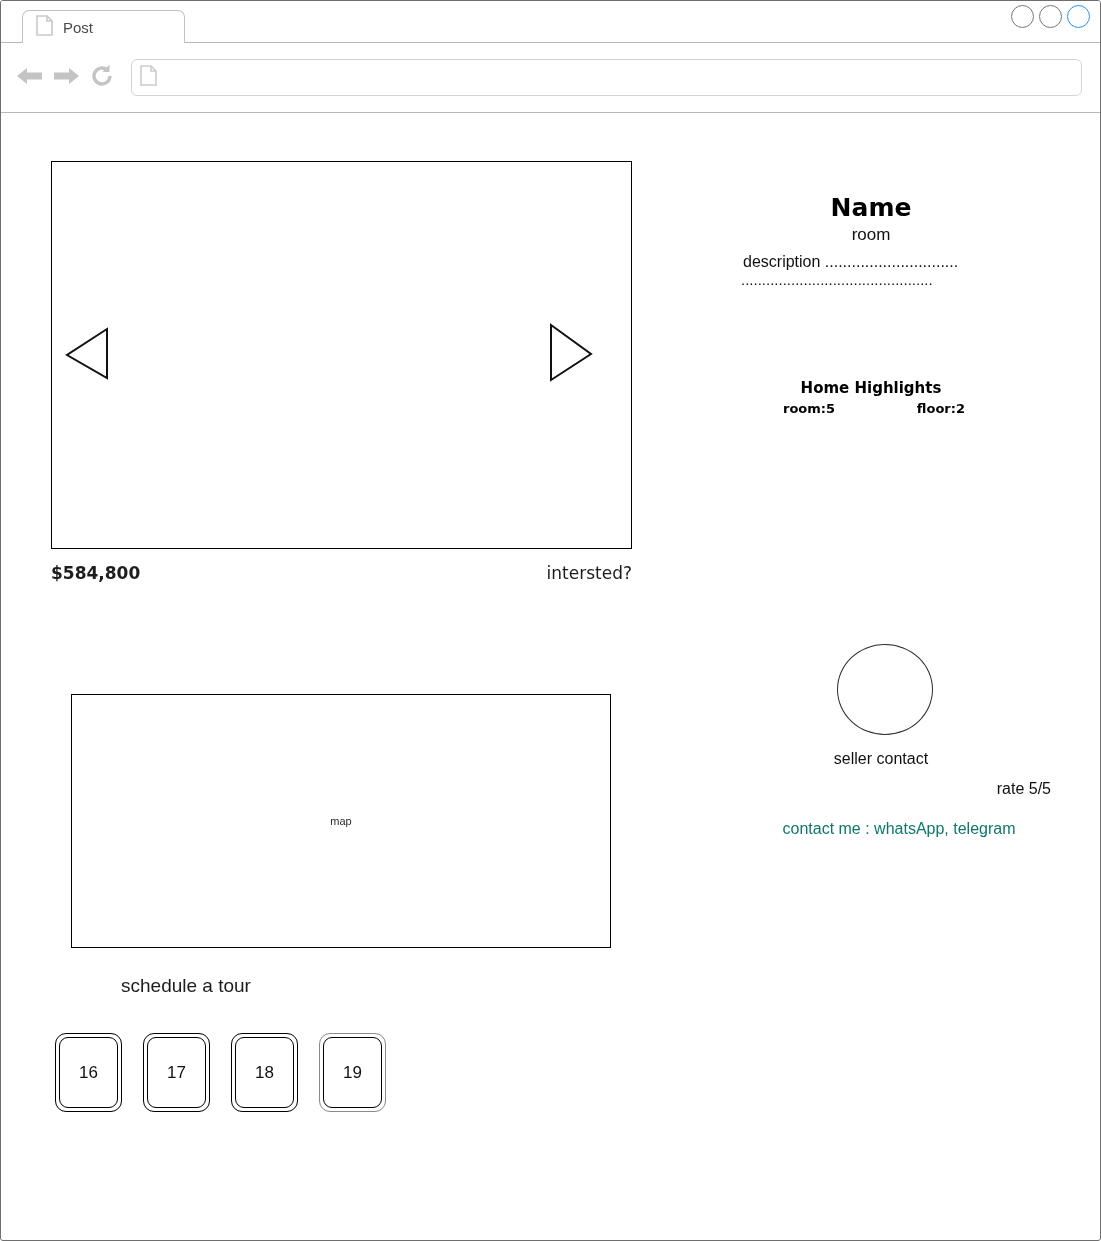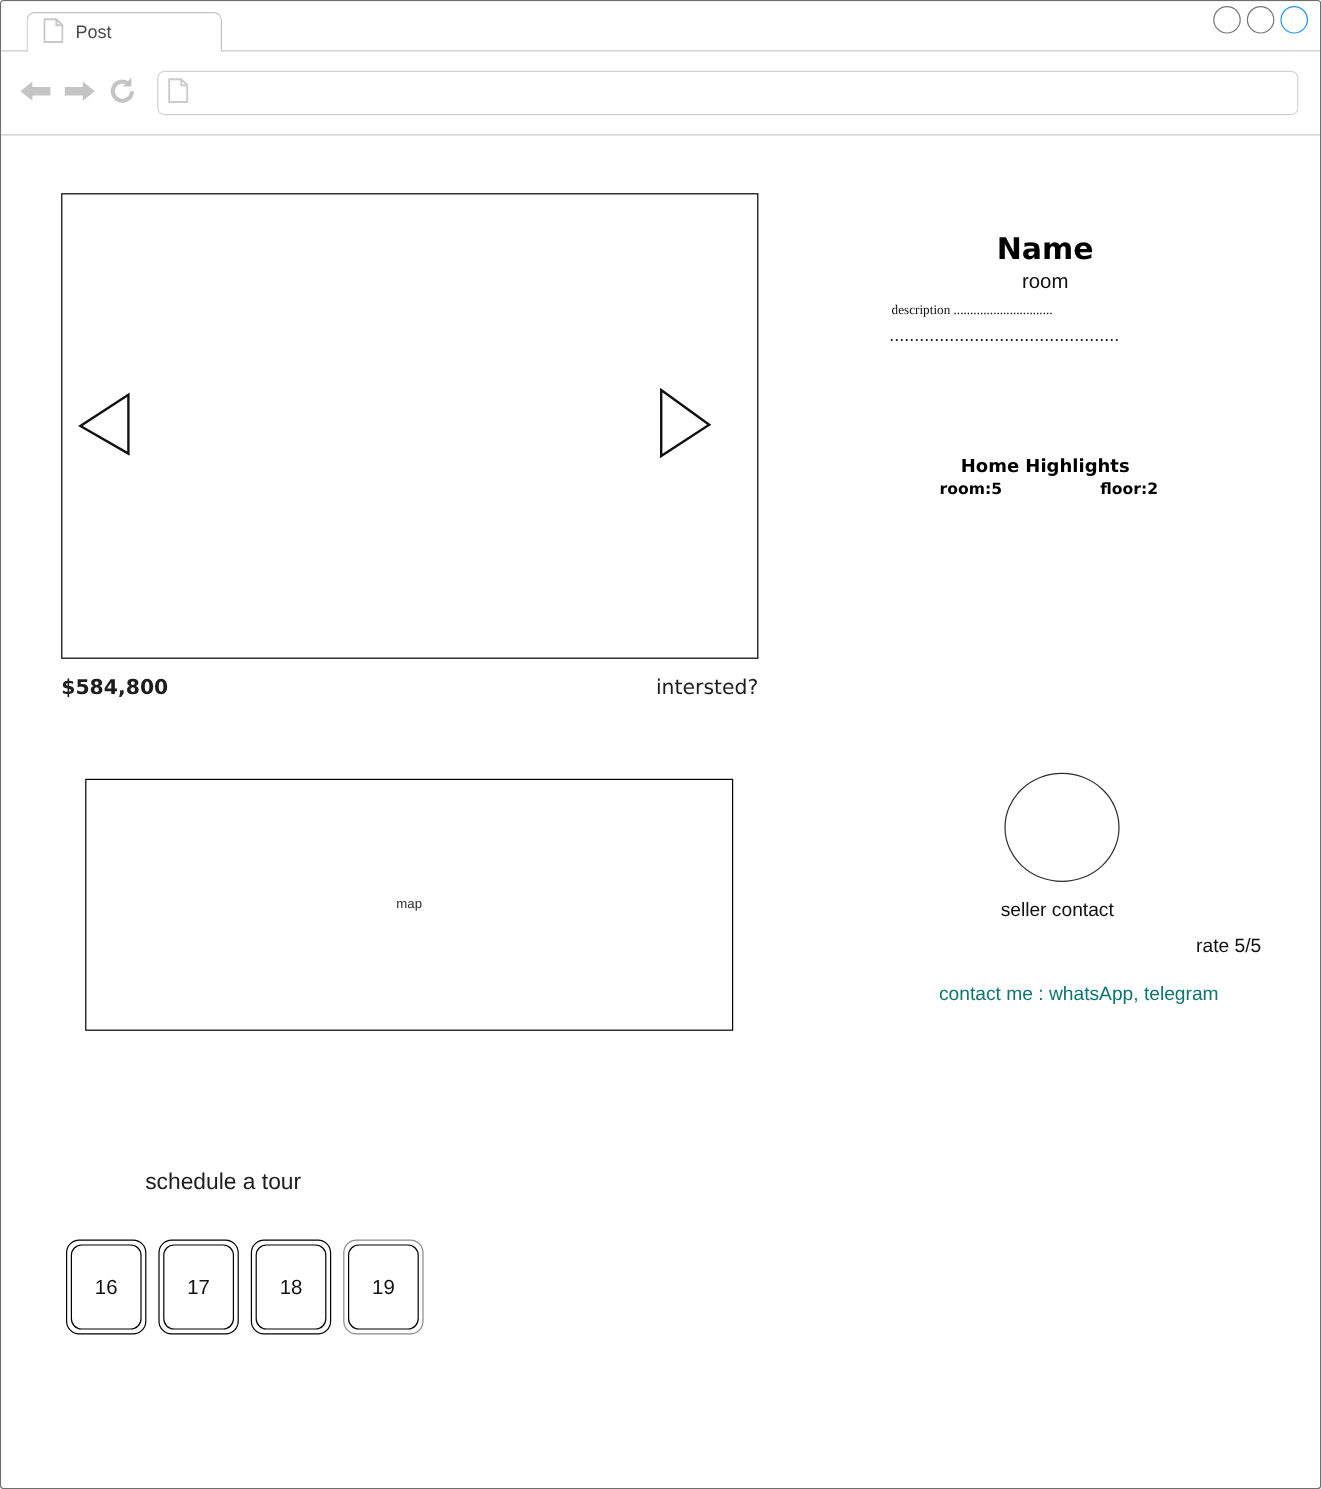--- a/index.html
+++ b/index.html
@@ -150,23 +150,23 @@
   .interested {
     font-size: 17px;
     color: #1d1d1d;
     font-family: "DejaVu Sans", sans-serif;
   }
 
   
   .map-box {
     position: absolute;
     left: 70px;
-    top: 536px;
+    top: 581px;
     width: 540px;
-    height: 210px;
+    height: 254px;
     border: 1.6px solid #000000;
     background: #ffffff;
   }
   .map-label {
     position: absolute;
     left: 50%;
     top: 50%;
     transform: translate(-50%, -50%);
     font-size: 11px;
     color: #2b2b2b;
@@ -180,21 +180,21 @@
     top: 862px;
     font-size: 19px;
     color: #1d1d1d;
     font-family: "Liberation Sans", sans-serif;
   }
   .date-row {
     position: absolute;
     left: 54px;
     top: 920px;
     display: flex;
-    gap: 10px;
+    gap: 21px;
   }
   .date-btn {
     position: relative;
     width: 67px;
     height: 79px;
     border: 1.4px solid #000000;
     border-radius: 11px;
     background: #ffffff;
     display: flex;
     align-items: center;
@@ -237,24 +237,24 @@
     text-align: center;
     font-size: 17px;
     color: #111111;
     font-family: "Liberation Sans", sans-serif;
   }
   .listing-desc {
     position: absolute;
     left: 742px;
     width: 256px;
     top: 140px;
-    font-size: 11px;
+    font-size: 16px;
     line-height: 1.15;
     color: #111111;
-    font-family: Liberation Serif, serif;
+    font-family: Liberation Sans, sans-serif;
   }
   .desc-line2 {
     position: absolute;
     left: 740px;
     width: 258px;
     top: 158px;
     font-size: 15px;
     color: #111111;
     font-family: "Liberation Sans", sans-serif;
   }

